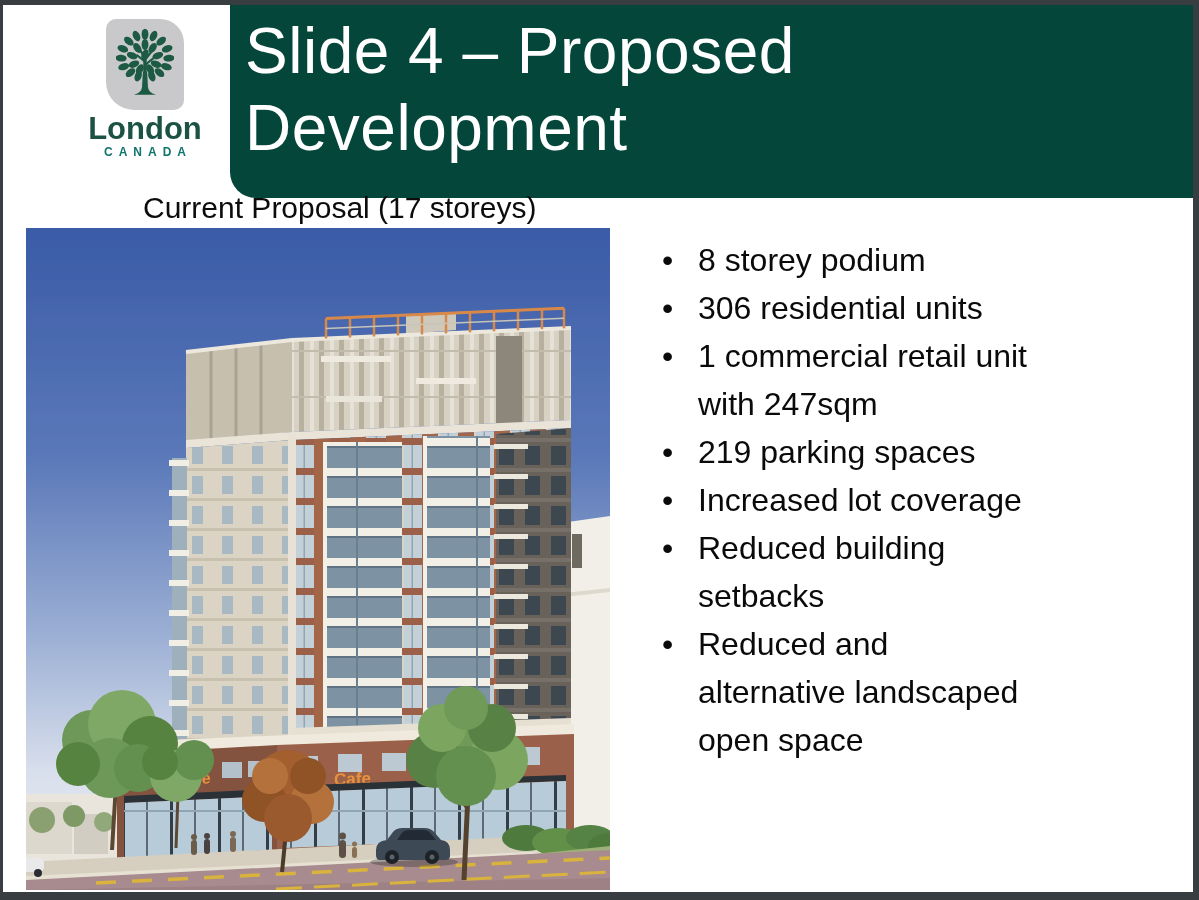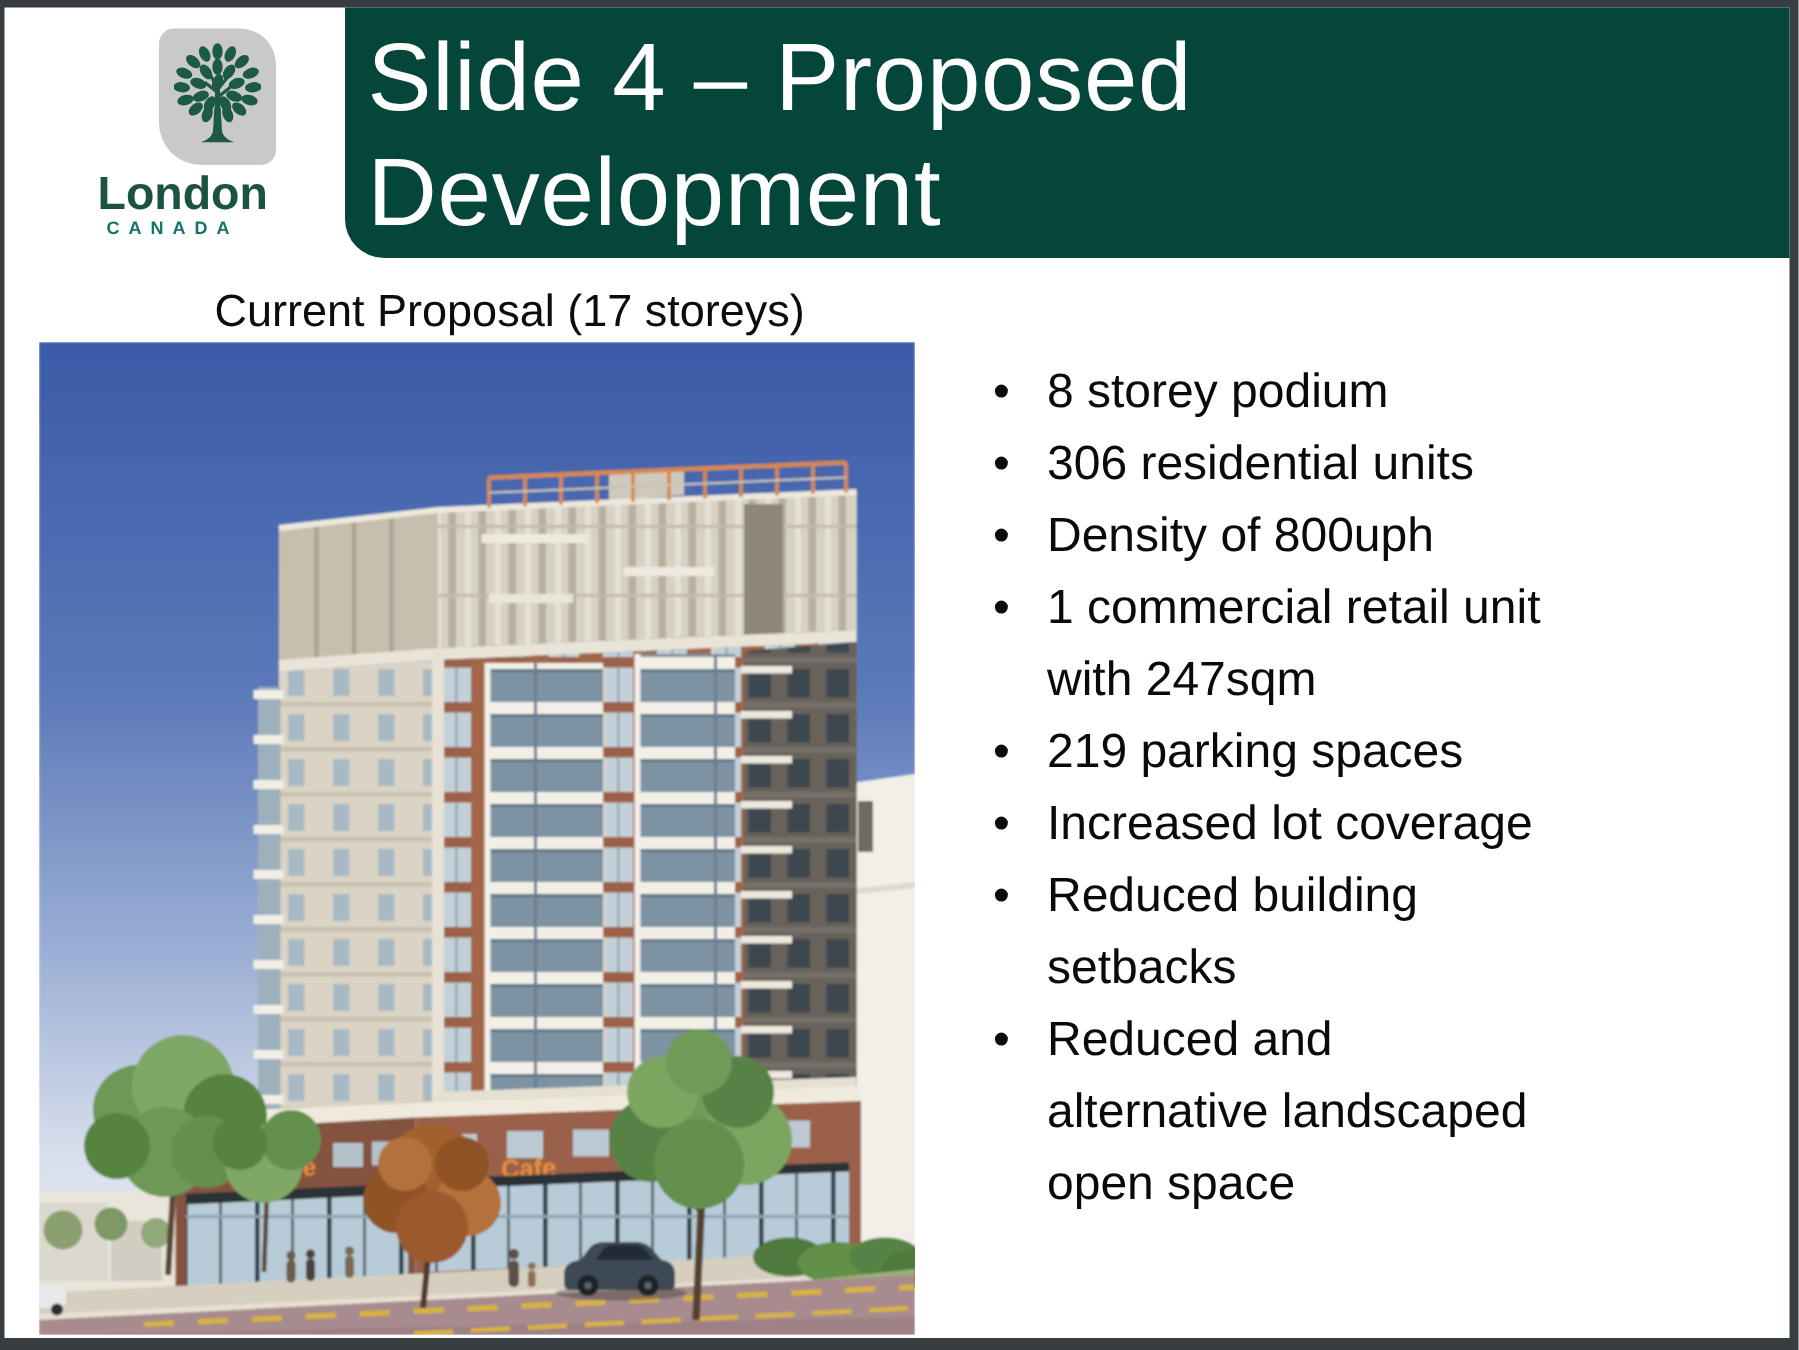--- a/index.html
+++ b/index.html
@@ -7,34 +7,34 @@
     width:1199px;height:900px;position:relative;overflow:hidden;
     background:#383d42;
     font-family:"Liberation Sans", sans-serif;
   }
   .page{
     position:absolute;left:3px;top:5px;right:6px;bottom:8px;
     background:#ffffff;
   }
   
   .title-bar{
-    position:absolute;left:227px;top:0;right:0;height:167px;
+    position:absolute;left:227px;top:0;right:0;height:193px;
     background:#05463a;
     border-radius:0 0 0 26px;
     color:#ffffff;
     padding:8px 0 0 15px;
     box-sizing:border-box;
   }
   .title-line{
     font-size:64px;line-height:77px;font-weight:400;letter-spacing:0.5px;
     white-space:nowrap;
   }
   
   .logo{
-    position:absolute;left:62px;top:14px;width:160px;text-align:left;
+    position:absolute;left:62px;top:14px;width:160px;text-align:center;
   }
   .logo-square{
     width:78px;height:91px;margin:0 auto;
     background:#c9c9cb;
     border-radius:10px 24px 10px 28px;
     display:flex;align-items:center;justify-content:center;
   }
   .logo-name{
     margin-top:4px;font-size:31px;font-weight:600;color:#1b5244;line-height:30px;
   }
@@ -359,21 +359,20 @@
         <circle cx="416" cy="500" r="24" fill="#7ca661"></circle>
           <circle cx="466" cy="500" r="24" fill="#598245"></circle>
         <circle cx="440" cy="480" r="22" fill="#6f9a58"></circle>
       </g>
     </svg>
   </div>
 
   <ul class="bullets">
     <li>8 storey podium</li>
     <li>306 residential units</li>
-    <li>Density of 800uph</li>
     <li>1 commercial retail unit
 with 247sqm</li>
     <li>219 parking spaces</li>
     <li>Increased lot coverage</li>
     <li>Reduced building
 setbacks</li>
     <li>Reduced and
 alternative landscaped
 open space</li>
   </ul>

